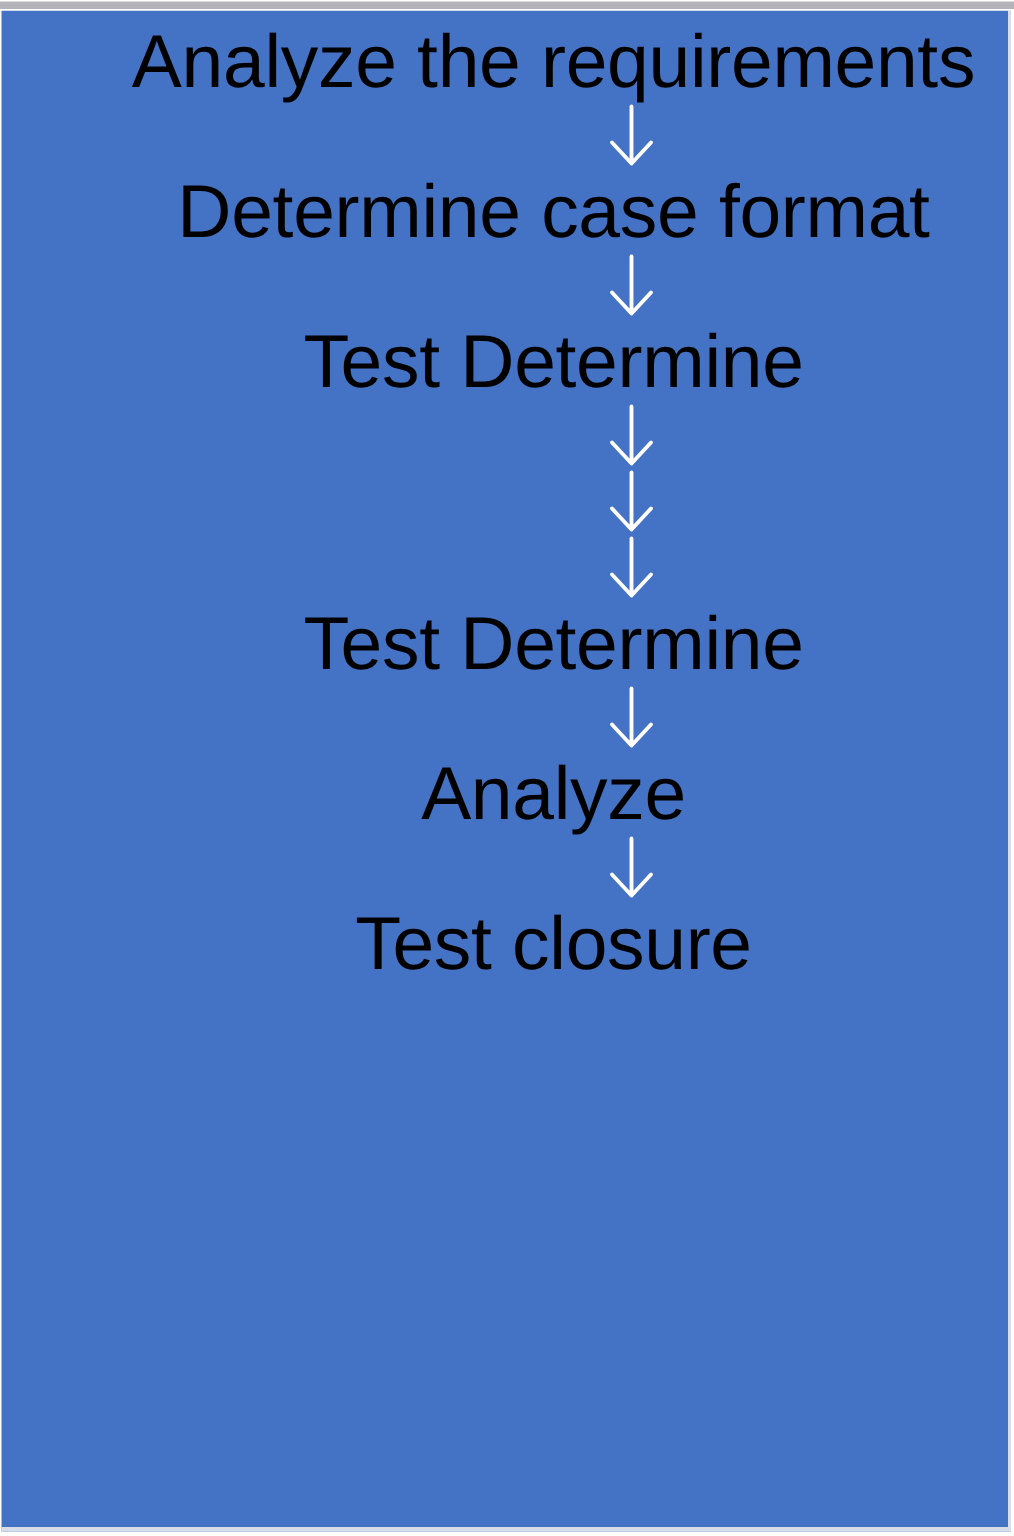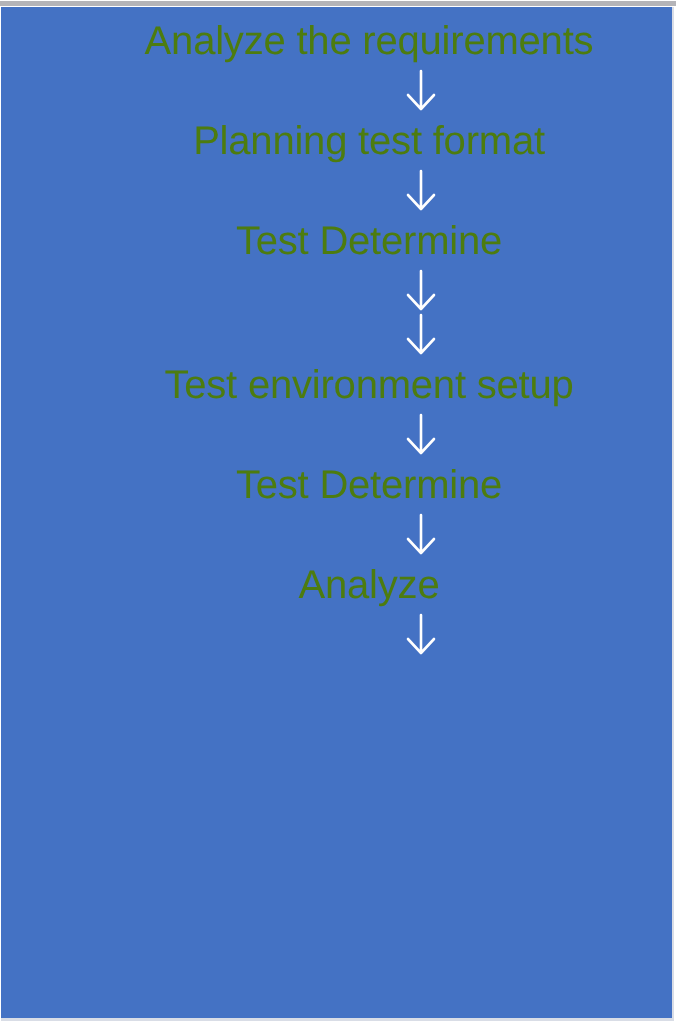--- a/index.html
+++ b/index.html
@@ -64,23 +64,23 @@
     align-items: stretch;
     justify-content: flex-start;
     padding-top: 6px;
     box-sizing: border-box;
   }
 
   .step {
     
     padding-left: 62px;
     text-align: center;
-    color: #4d7c0f;
+    color: #000000;
     font-family: "Liberation Sans", sans-serif;
-    font-size: 40px;
+    font-size: 50px;
     font-weight: 300;
     line-height: 56px;
     letter-spacing: -0.2px;
     white-space: nowrap;
     box-sizing: border-box;
     text-rendering: geometricPrecision;
   }
 
   .connector {
     padding-left: 166px;
@@ -113,21 +113,21 @@
   <div class="flow">
 
     <div class="step">Analyze the requirements</div>
 
     <div class="connector">
       <svg width="34" height="44" viewBox="0 0 34 44" aria-hidden="true">
         <path d="M17 2 L17 39 M4 26 L17 40 L30 26" fill="none" stroke="#ffffff" stroke-width="2.6" stroke-linecap="round" stroke-linejoin="round"></path>
       </svg>
     </div>
 
-    <div class="step">Planning test format</div>
+    <div class="step">Determine case format</div>
 
     <div class="connector">
       <svg width="34" height="44" viewBox="0 0 34 44" aria-hidden="true">
         <path d="M17 2 L17 39 M4 26 L17 40 L30 26" fill="none" stroke="#ffffff" stroke-width="2.6" stroke-linecap="round" stroke-linejoin="round"></path>
       </svg>
     </div>
 
     <div class="step">Test Determine</div>
 
     <div class="connector">
@@ -136,21 +136,20 @@
       </svg>
     </div>
 
 
     <div class="connector">
       <svg width="34" height="44" viewBox="0 0 34 44" aria-hidden="true">
         <path d="M17 2 L17 39 M4 26 L17 40 L30 26" fill="none" stroke="#ffffff" stroke-width="2.6" stroke-linecap="round" stroke-linejoin="round"></path>
       </svg>
     </div>
 
-    <div class="step">Test environment setup</div>
 
     <div class="connector">
       <svg width="34" height="44" viewBox="0 0 34 44" aria-hidden="true">
         <path d="M17 2 L17 39 M4 26 L17 40 L30 26" fill="none" stroke="#ffffff" stroke-width="2.6" stroke-linecap="round" stroke-linejoin="round"></path>
       </svg>
     </div>
 
     <div class="step">Test Determine</div>
 
     <div class="connector">
@@ -160,15 +159,16 @@
     </div>
 
     <div class="step">Analyze</div>
 
     <div class="connector">
       <svg width="34" height="44" viewBox="0 0 34 44" aria-hidden="true">
         <path d="M17 2 L17 39 M4 26 L17 40 L30 26" fill="none" stroke="#ffffff" stroke-width="2.6" stroke-linecap="round" stroke-linejoin="round"></path>
       </svg>
     </div>
 
+    <div class="step">Test closure</div>
 
   </div>
 </div>
 
 </body></html>

